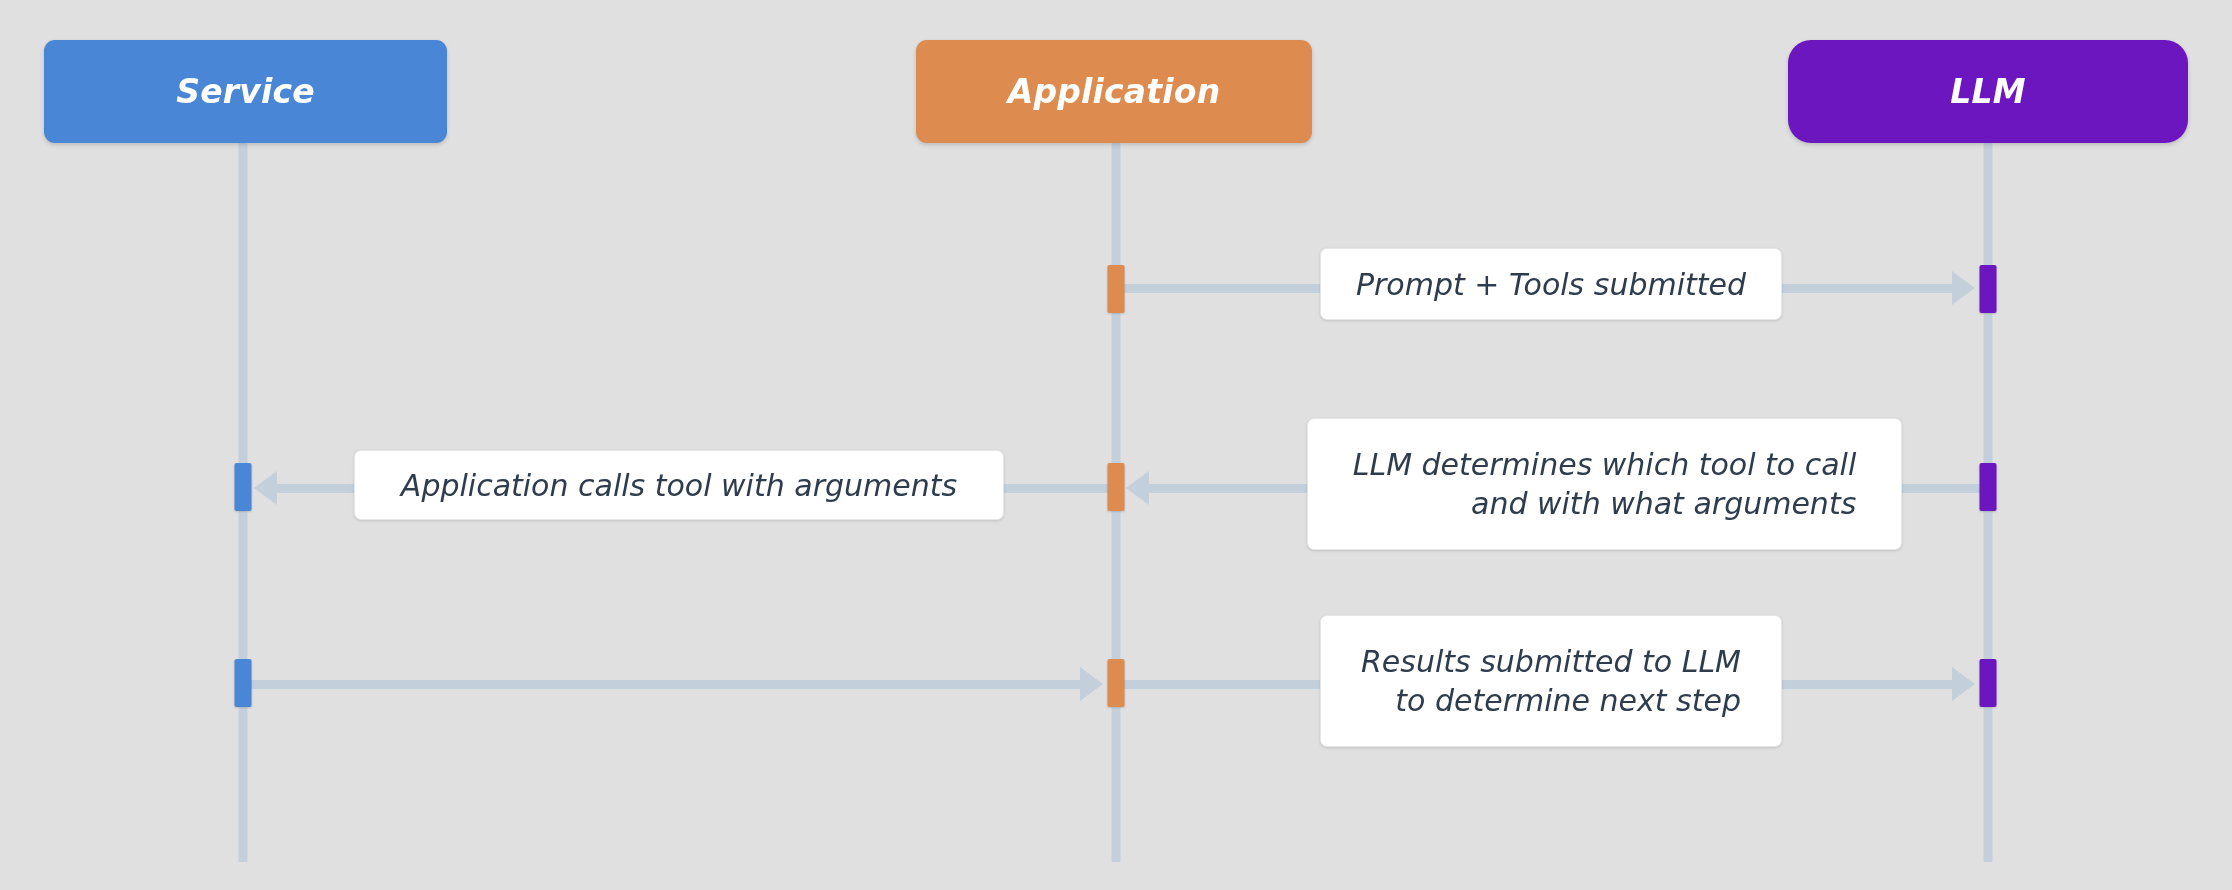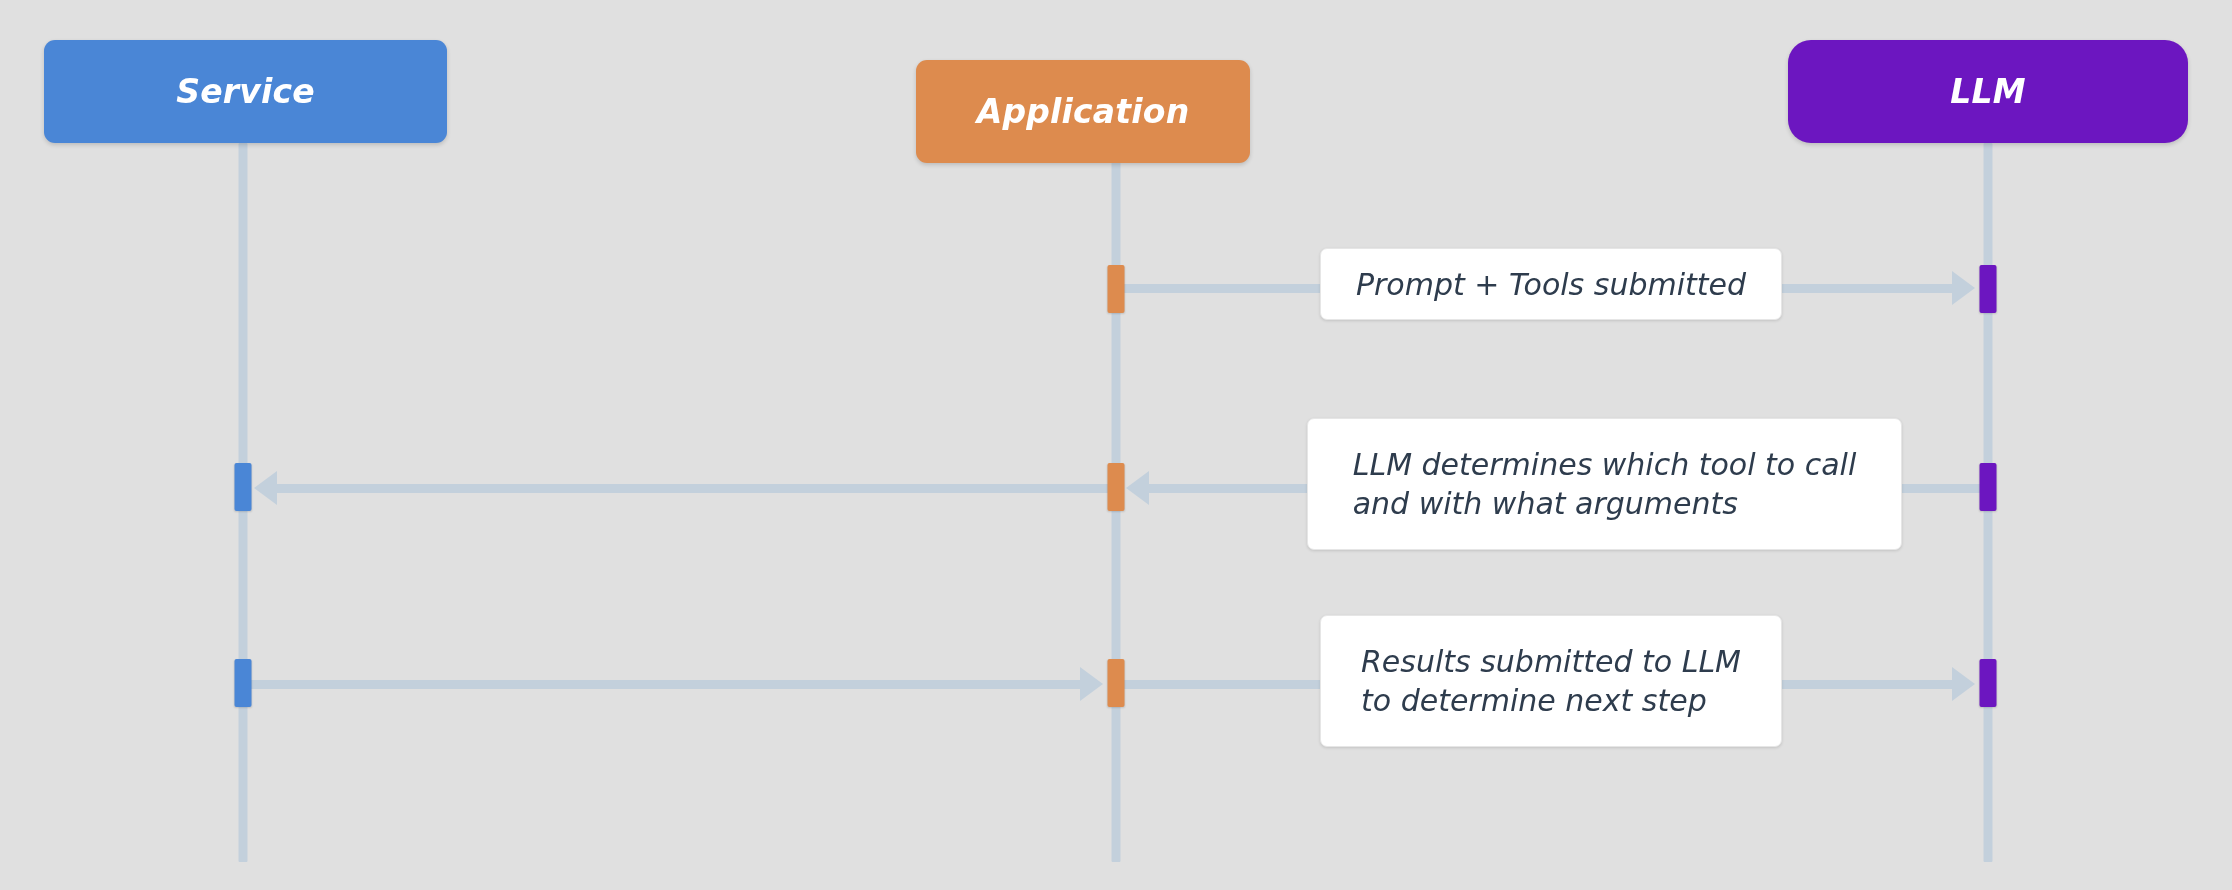--- a/index.html
+++ b/index.html
@@ -90,38 +90,38 @@
     display: flex;
     align-items: center;
     justify-content: center;
     box-sizing: border-box;
     padding: 0 20px;
   }
   .msg-box .msg-text {
     color: #2e3c4d;
     font-size: 30px;
     line-height: 1.30;
-    text-align: left;
+    text-align: right;
     white-space: pre-line;
   }
 </style>
 </head>
 <body>
 
 <div id="canvas">
 
   <div class="lifeline" style="left:243px; top:143px; height:719px;"></div>
   <div class="lifeline" style="left:1116px; top:143px; height:719px;"></div>
   <div class="lifeline" style="left:1988px; top:143px; height:719px;"></div>
 
   <div class="participant" style="left:44px; width:403px; background:#4a86d6;">
     <span class="p-label">Service</span>
   </div>
 
-  <div class="participant" style="left:916px; width:334px; background:#dd8b4e;margin-top:20px;">
+  <div class="participant" style="left:916px; width:396px; background:#dd8b4e;">
     <span class="p-label">Application</span>
   </div>
 
   <div class="participant" style="left:1788px; width:400px; background:#6c16c0;border-radius:23px;">
     <span class="p-label">LLM</span>
   </div>
 
   <div class="msg-line" style="left:1122px; top:284px; width:836px;"></div>
   <div class="arrowhead right" style="left:1952px; top:271px;"></div>
   <div class="msg-box" style="left:1320px; top:248px; width:462px; height:72px;">
@@ -130,20 +130,23 @@
 
   <div class="msg-line" style="left:1148px; top:484px; width:840px;"></div>
   <div class="arrowhead left" style="left:1126px; top:471px;"></div>
   <div class="msg-box" style="left:1307px; top:418px; width:595px; height:132px;">
     <span class="msg-text">LLM determines which tool to call
 and with what arguments</span>
   </div>
 
   <div class="msg-line" style="left:276px; top:484px; width:840px;"></div>
   <div class="arrowhead left" style="left:254px; top:471px;"></div>
+  <div class="msg-box" style="left:354px; top:450px; width:650px; height:70px;">
+    <span class="msg-text">Application calls tool with arguments</span>
+  </div>
 
   <div class="msg-line" style="left:250px; top:680px; width:836px;"></div>
   <div class="arrowhead right" style="left:1080px; top:667px;"></div>
 
   <div class="msg-line" style="left:1122px; top:680px; width:836px;"></div>
   <div class="arrowhead right" style="left:1952px; top:667px;"></div>
   <div class="msg-box" style="left:1320px; top:615px; width:462px; height:132px;">
     <span class="msg-text">Results submitted to LLM
 to determine next step</span>
   </div>

